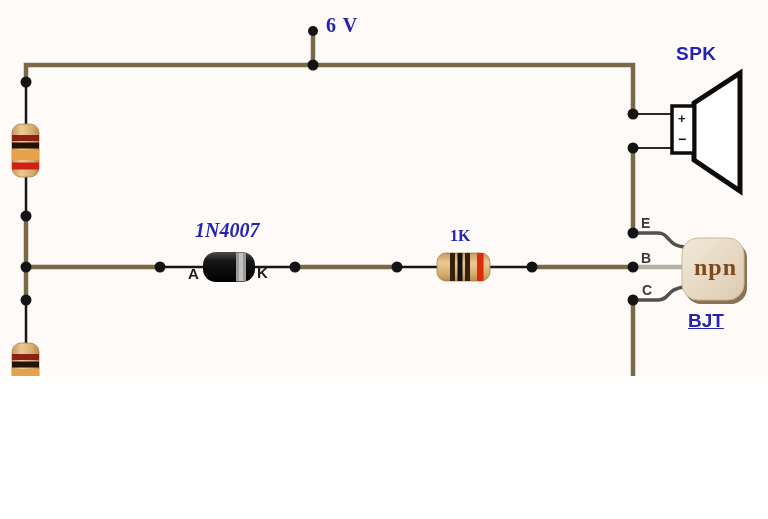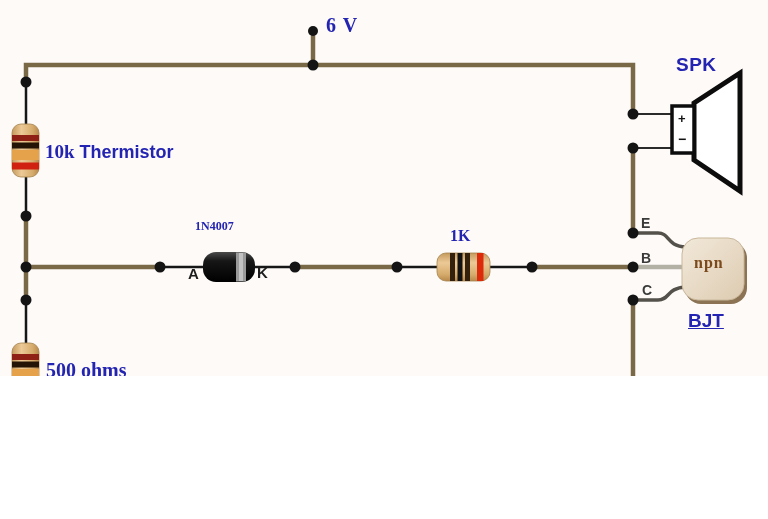--- a/index.html
+++ b/index.html
@@ -14,29 +14,29 @@
   .lbl{position:absolute;white-space:nowrap;line-height:1;}
   .blue{color:#2424b2;font-weight:bold;}
   .serif{font-family:"Liberation Serif","DejaVu Serif",serif;}
   .sans{font-family:"Liberation Sans","DejaVu Sans",sans-serif;}
   .pin{color:#3a3a3a;font-weight:bold;font-size:15px;}
   .dk{color:#1c1c1c;font-weight:bold;font-size:15px;}
   #power-label{left:326px;top:15px;font-size:20px;letter-spacing:1px;}
   #thermistor-label{left:45px;top:142px;font-size:18px;}
   #thermistor-label .val{font-family:"Liberation Serif","DejaVu Serif",serif;font-size:19px;margin-right:5px;}
   #r500-label{left:46px;top:360px;font-size:20px;}
-  #diode-label{left:195px;top:220px;font-size:12px;}
+  #diode-label{left:195px;top:220px;font-size:20px;font-style:italic;}
   #anode-label{left:188px;top:266px;}
   #cathode-label{left:257px;top:265px;}
   #r1k-label{left:450px;top:228px;font-size:16px;}
-  #spk-label{left:676px;top:55px;font-size:19px;letter-spacing:.5px;}
+  #spk-label{left:676px;top:44px;font-size:19px;letter-spacing:.5px;}
   #e-label{left:641px;top:216px;font-size:14px;}
   #b-label{left:641px;top:251px;font-size:14px;}
   #c-label{left:642px;top:283px;font-size:14px;}
-  #npn-label{left:694px;top:255px;font-size:16px;font-weight:bold;color:#7c4a1c;letter-spacing:1px;}
+  #npn-label{left:694px;top:255px;font-size:24px;font-weight:bold;color:#7c4a1c;letter-spacing:1px;}
   #bjt-label{left:688px;top:311px;font-size:19px;text-decoration:underline;}
   #spk-plus{left:678px;top:112px;font-size:13px;font-weight:bold;color:#111;}
   #spk-minus{left:678px;top:132px;font-size:14px;font-weight:bold;color:#111;}
 </style>
 </head>
 <body>
 
 <div id="stage">
 
   <svg id="wires-svg" width="768" height="519" viewBox="0 0 768 519">
@@ -156,23 +156,21 @@
       <circle cx="397" cy="267" r="5.5"></circle>
       <circle cx="532" cy="267" r="5.5"></circle>
       <circle cx="328" cy="469" r="5.5"></circle>
     </g>
 
     <line x1="492" y1="502" x2="766" y2="502" stroke="#c6c6c6" stroke-width="4" stroke-dasharray="7 8" opacity="0.55"></line>
   </svg>
 
   <div class="lbl blue serif" id="power-label">6 V</div>
 
-  <div class="lbl blue" id="thermistor-label"><span class="val">10k</span><span class="sans">Thermistor</span></div>
 
-  <div class="lbl blue serif" id="r500-label">500 ohms</div>
 
   <div class="lbl blue serif" id="diode-label">1N4007</div>
   <div class="lbl dk sans" id="anode-label">A</div>
   <div class="lbl dk sans" id="cathode-label">K</div>
 
   <div class="lbl blue serif" id="r1k-label">1K</div>
 
   <div class="lbl blue sans" id="spk-label">SPK</div>
   <div class="lbl" id="spk-plus">+</div>
   <div class="lbl" id="spk-minus">−</div>

